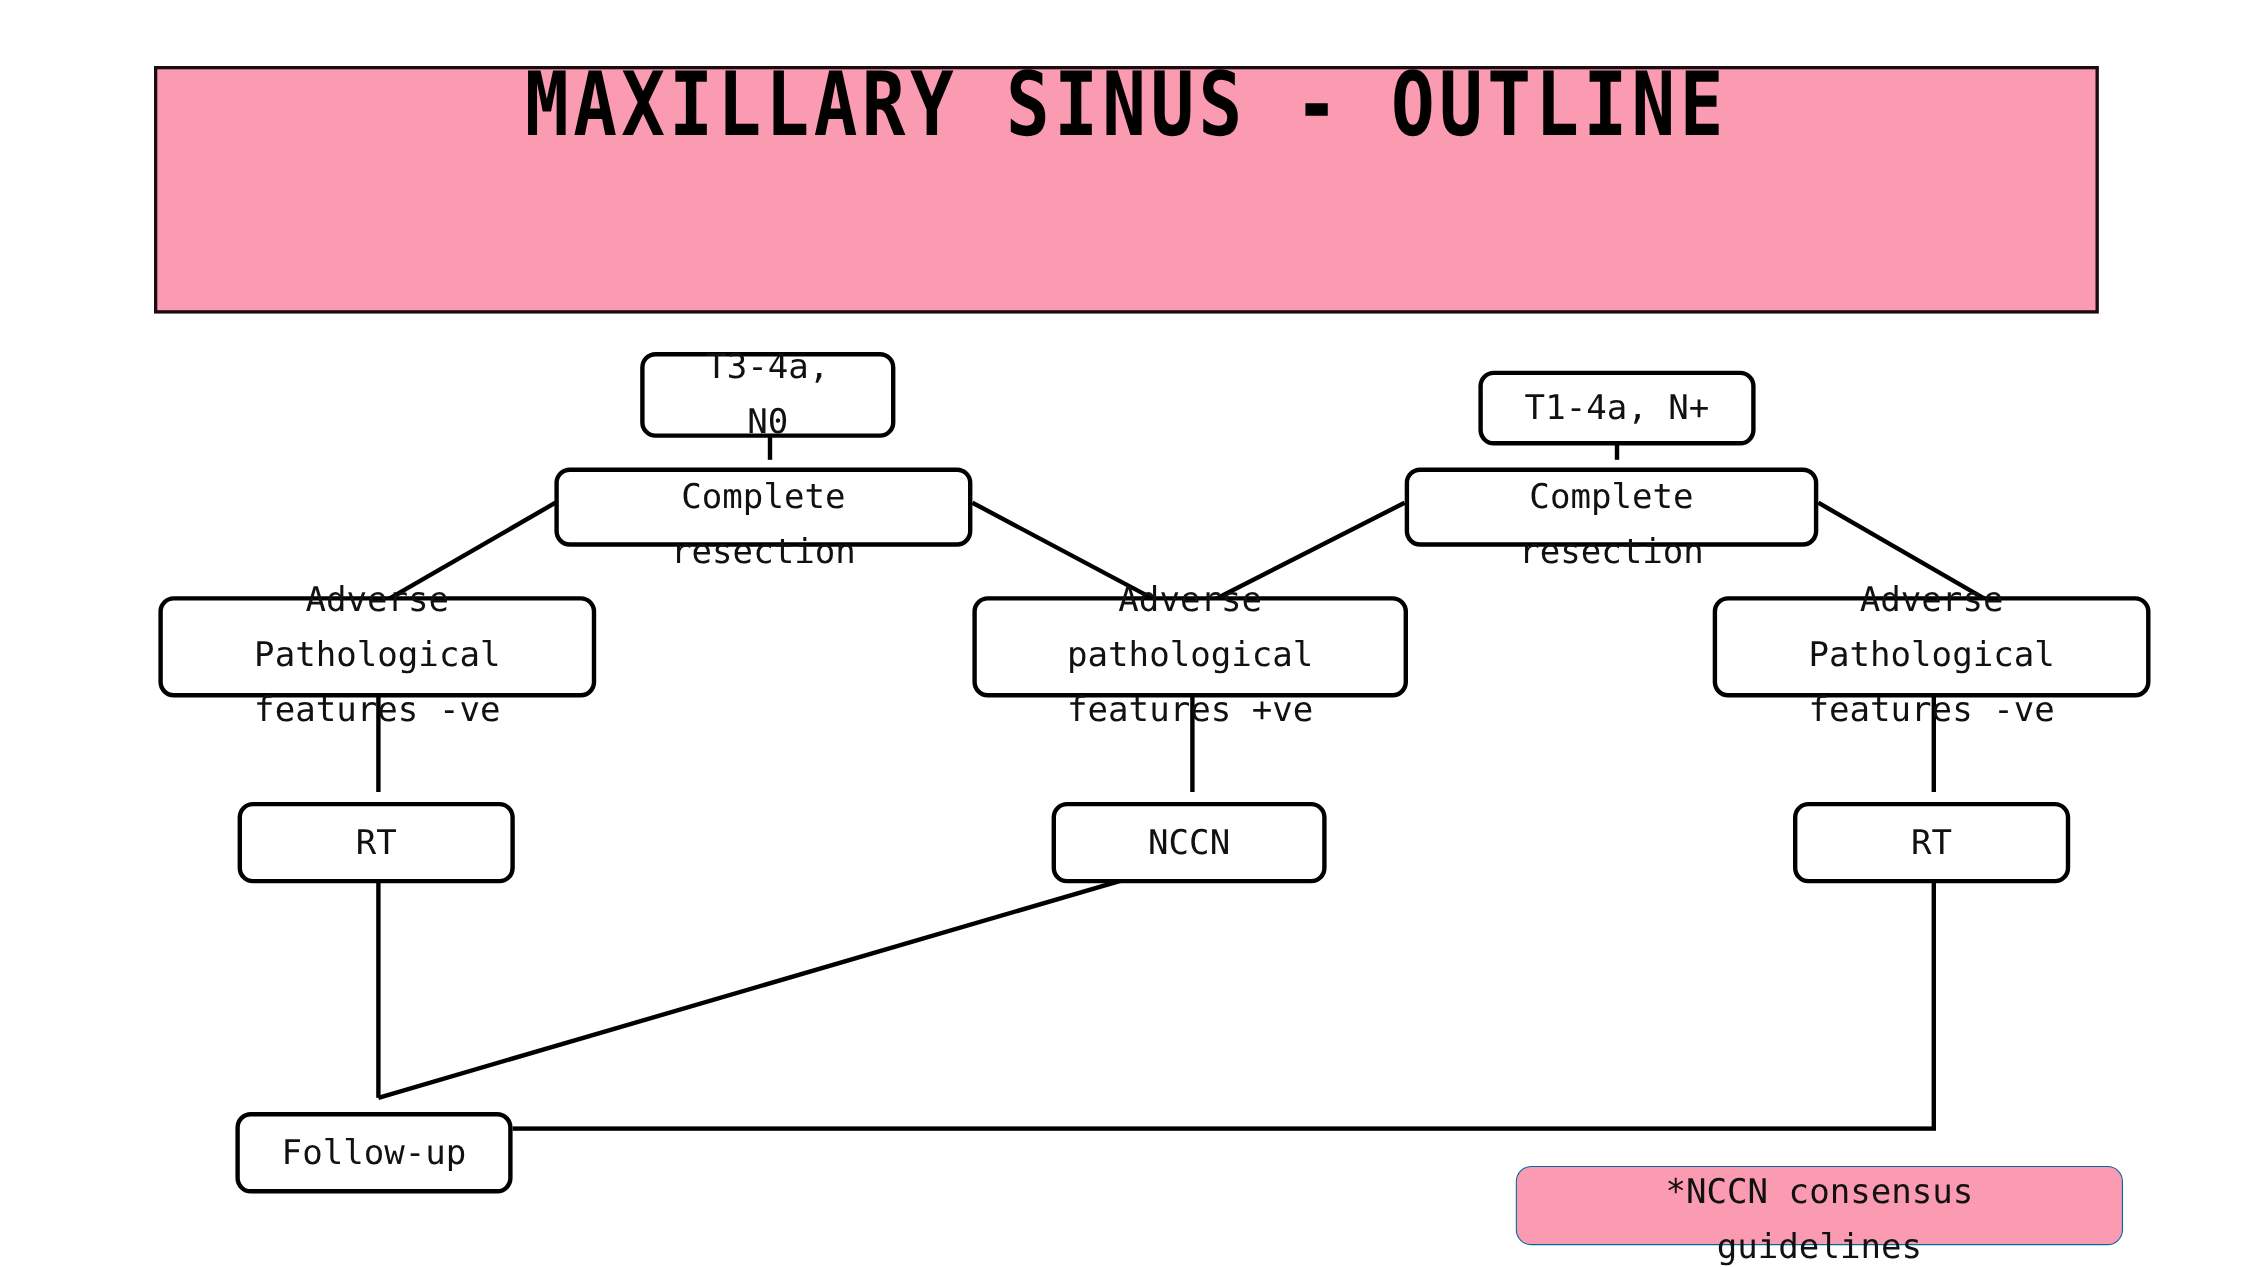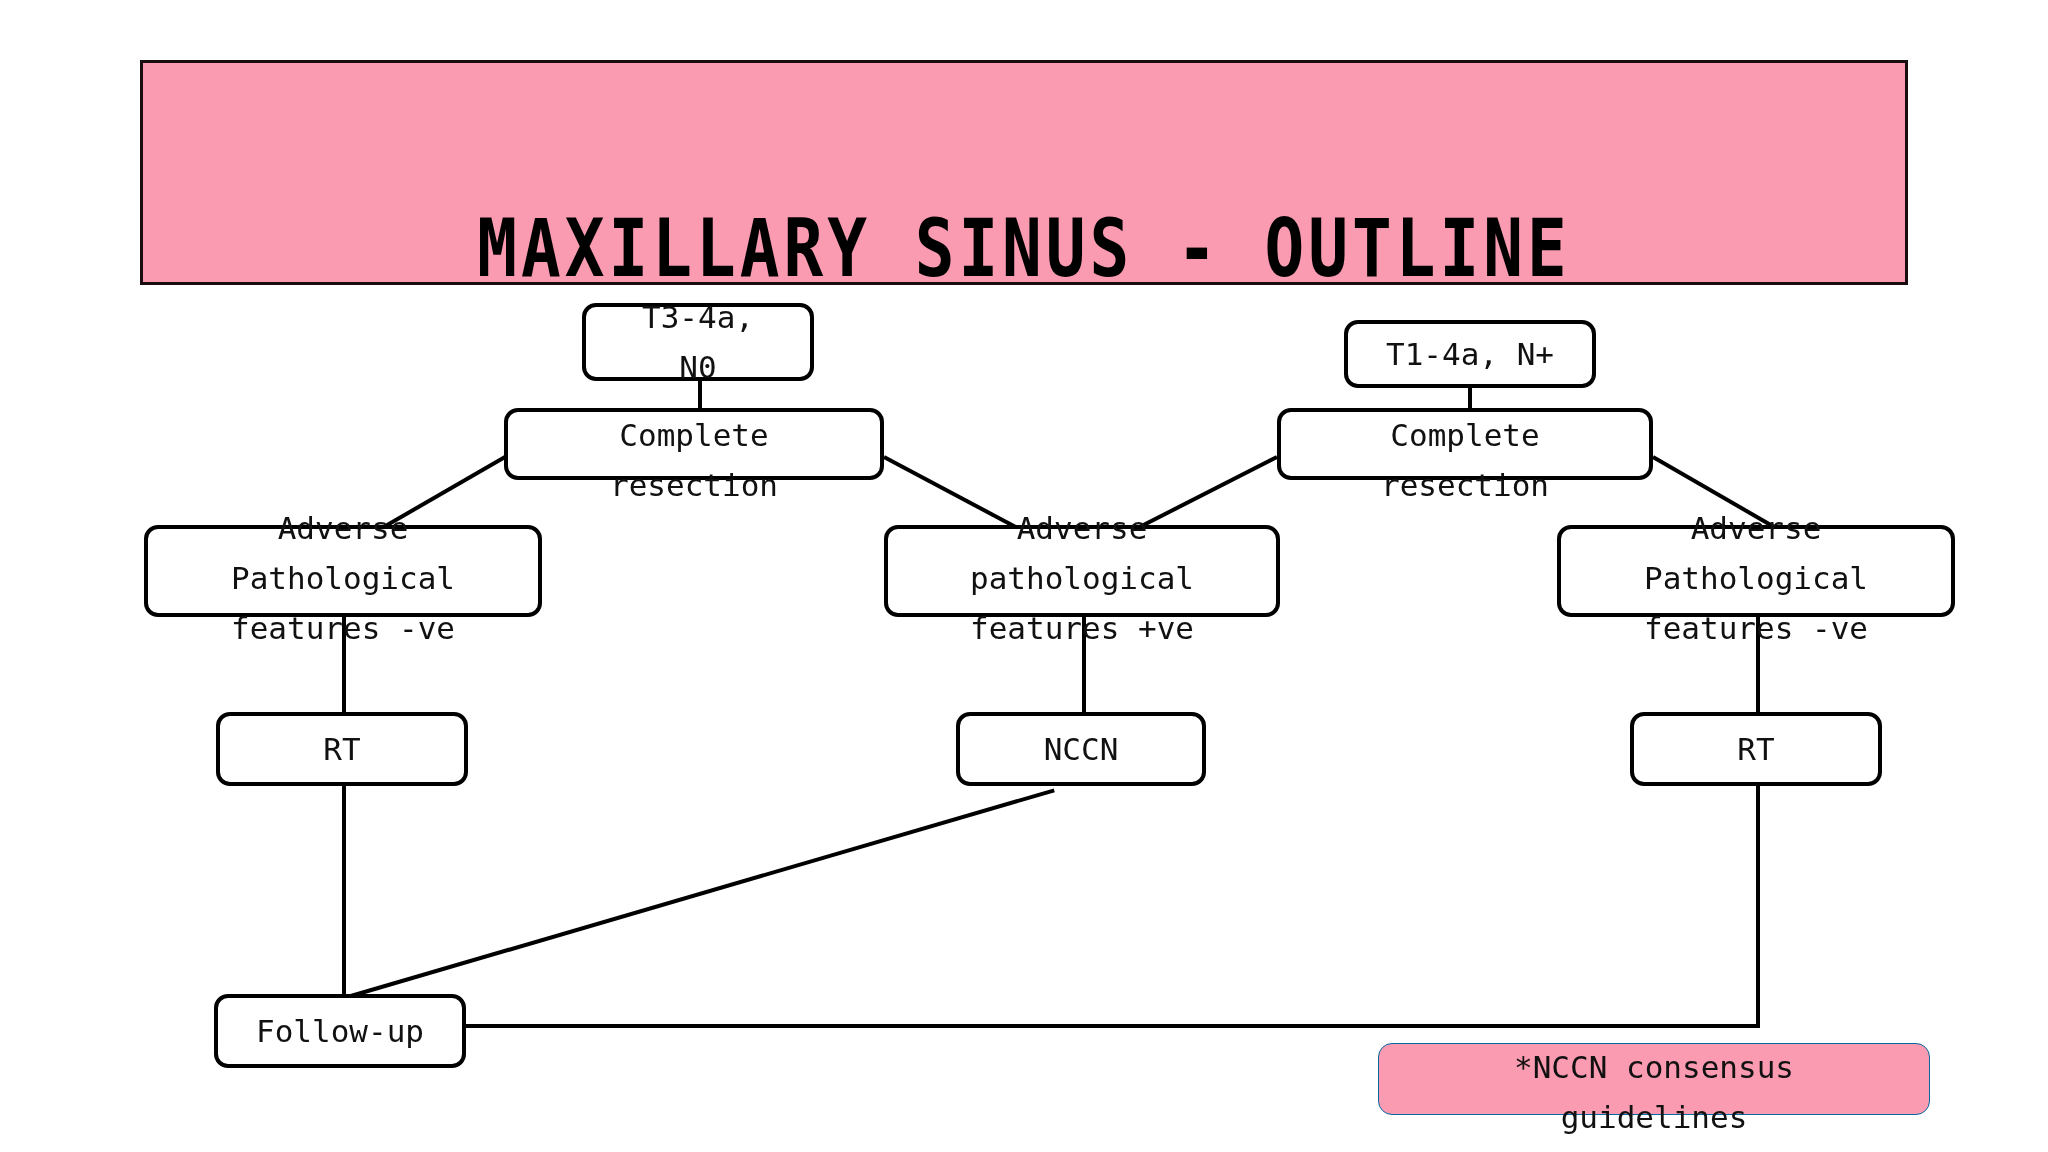--- a/index.html
+++ b/index.html
@@ -21,21 +21,21 @@
   .title-banner {
     position: absolute;
     left: 140px;
     top: 60px;
     width: 1768px;
     height: 225px;
     background: #FB9BB2;
     border: 3px solid #1a0d10;
     box-sizing: border-box;
     display: flex;
-    align-items: flex-end;
+    align-items: flex-start;
     justify-content: center;
   }
   .title-text {
     font-family: "DejaVu Sans Mono", "Liberation Mono", monospace;
     font-weight: bold;
     font-size: 66px;
     letter-spacing: 4px;
     color: #000000;
     white-space: nowrap;
     line-height: 1;
@@ -46,20 +46,21 @@
   .node {
     position: absolute;
     box-sizing: border-box;
     background: #ffffff;
     border: 4px solid #000000;
     border-radius: 14px;
     z-index: 4;
     display: flex;
     align-items: center;
     justify-content: center;
+    margin-top: 17px;
   }
   .node .label {
     font-family: "DejaVu Sans Mono", "Liberation Mono", monospace;
     font-size: 31px;
     color: #111111;
     text-align: center;
     line-height: 50px;
     white-space: pre;
     pointer-events: none;
   }

